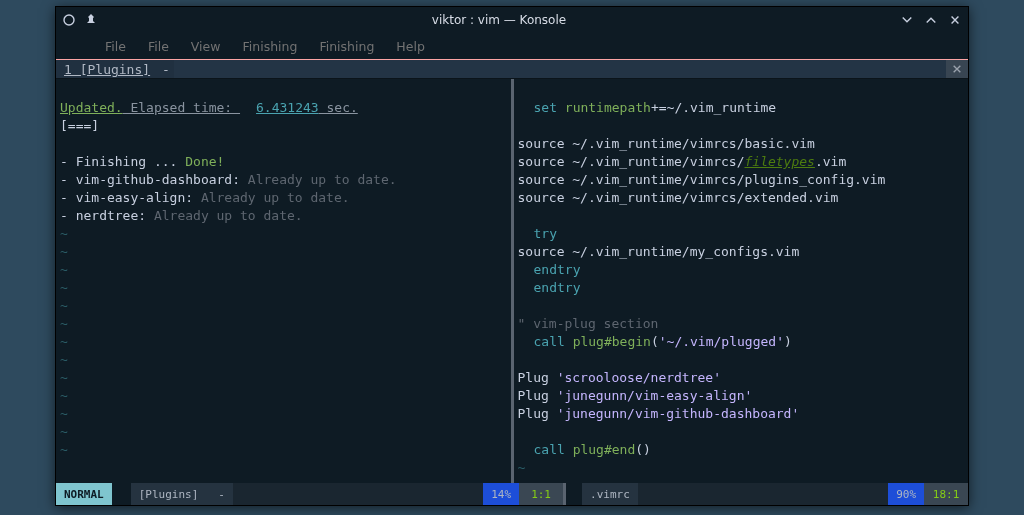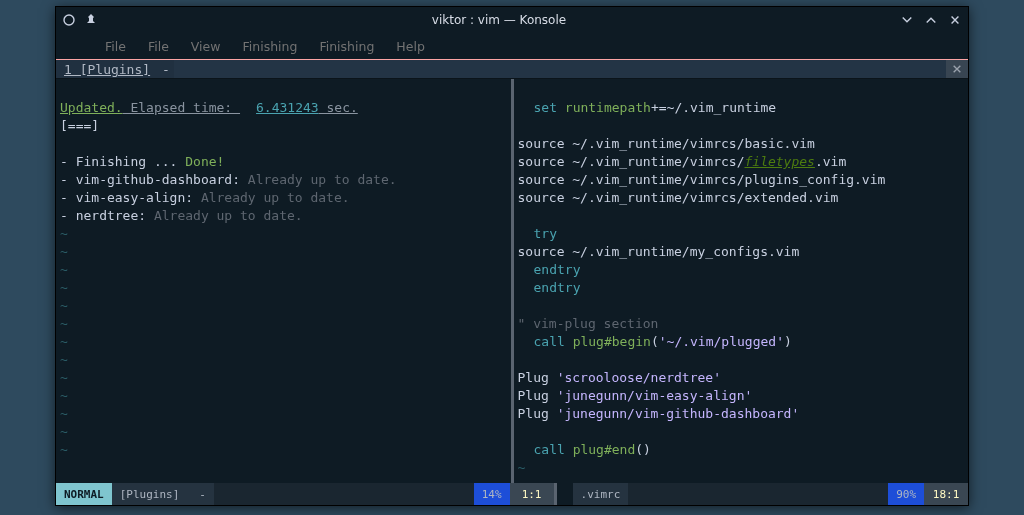--- a/index.html
+++ b/index.html
@@ -105,24 +105,24 @@
   .tilde   { color: #2a5c66; }
   .underline { text-decoration: underline; text-align: center; }
   .statusline {
     height: 22px;
     display: flex;
     align-items: stretch;
     font-size: 11px;
   }
   .sl-seg { display: flex; align-items: center; padding: 0 8px; }
   .sl-mode { background: #7fc5cf; color: #0e1b24; font-weight: 600; }
-  .sl-file { background: #253340; color: #aeb6c2; flex: 0 0 auto; }
+  .sl-file { background: #253340; color: #aeb6c2; flex: 0 0 auto; margin-left: 19px; }
   .sl-fill { flex: 1; background: #1a2630; }
   .sl-pct  { background: #1d4ed8; color: #aeb6c2; }
-  .sl-pos  { background: #3a4753; color: #fef9c3; min-width: 44px; justify-content: center; }
+  .sl-pos  { background: #3a4753; color: #84cc16; min-width: 44px; justify-content: center; }
   .sl-gap  { width: 3px; background: #5a6470; }
   .sl-right-file { background: #253340; color: #aeb6c2; flex: 0 0 auto; margin-left: 16px; }
   .sl-right-fill { flex: 1; background: #1a2630; }
 </style>
 </head>
 <body>
 
 <div class="window">
 
   <div class="titlebar">

